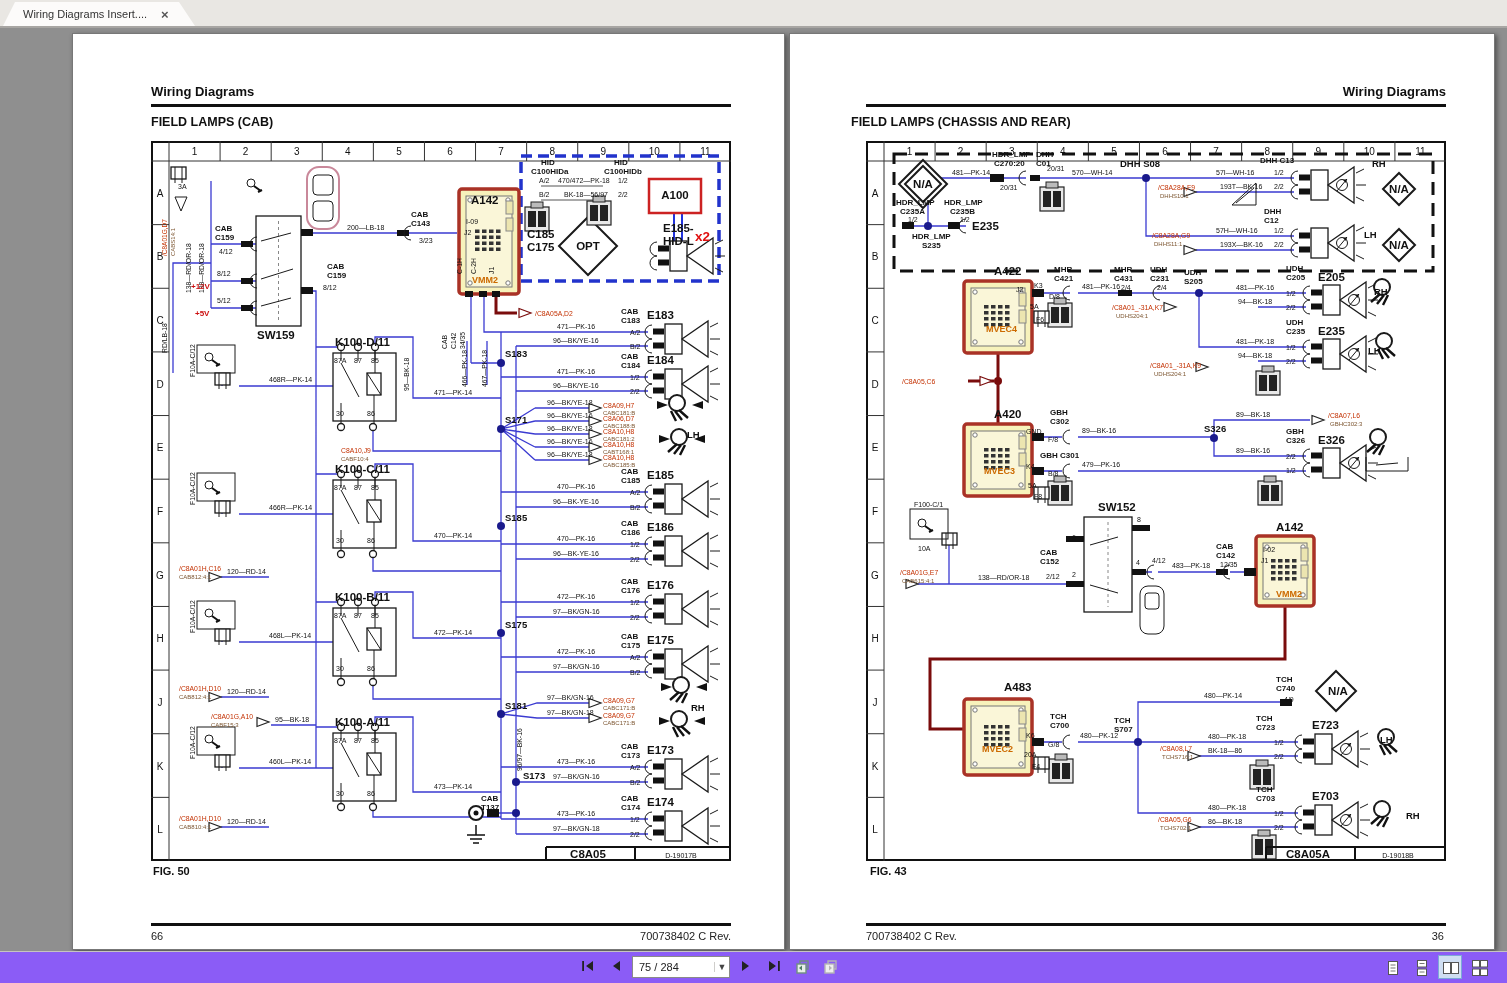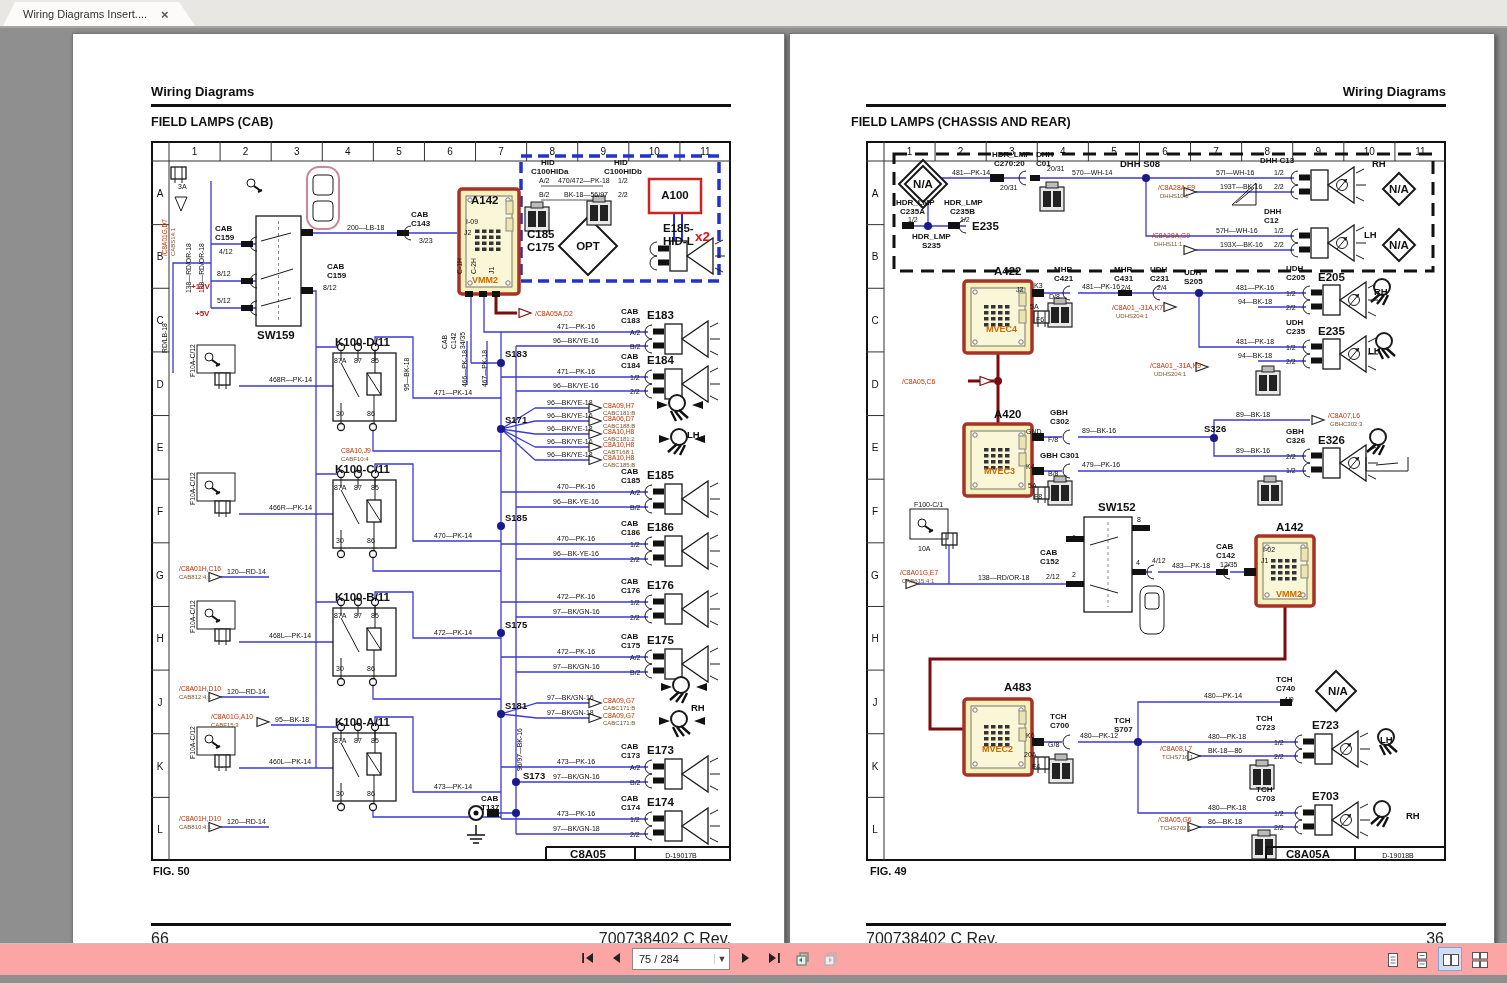--- a/index.html
+++ b/index.html
@@ -16,24 +16,24 @@
   .page-right .hdr{left:auto;right:48px}
   .rule{position:absolute;top:70px;left:78px;width:580px;height:3px;background:#101010}
   .page-right .rule{left:76px}
   .section{position:absolute;top:81px;left:78px;font-size:12.5px;font-weight:bold;color:#101010}
   .page-right .section{left:61px}
   svg.diagram{position:absolute;top:107px;left:78px}
   .page-right svg.diagram{left:76px}
   .fig{position:absolute;top:831px;left:80px;font-weight:bold;font-size:11px;color:#101010}
   .footrule{position:absolute;top:889px;left:78px;width:580px;height:3px;background:#101010}
   .page-right .footrule{left:76px}
-  .pnum,.rev{position:absolute;top:896px;font-size:16px;color:#222}
+  .pnum,.rev{position:absolute;top:896px;font-size:11px;color:#222}
   .page-left .pnum{left:78px}.page-left .rev{right:53px}
   .page-right .rev{left:76px}.page-right .pnum{right:50px}
-  .toolbar{position:absolute;bottom:8px;left:0;right:0;height:31px;background:#fca5a5;border-top:1px solid #c6c4c1}
+  .toolbar{position:absolute;bottom:0;left:0;right:0;height:31px;background:#8b5cf6;border-top:1px solid #c6c4c1}
   .navgroup{position:absolute;left:576px;top:3px;display:flex;align-items:center;gap:4px}
   .tbtn{width:24px;height:24px;border:none;background:transparent;padding:3px;cursor:pointer}
   .pagebox{width:96px;height:20px;background:#fff;border:1px solid #8a8a8a;display:flex;align-items:center;font-size:11px;color:#222}
   .pagebox span.ptxt{flex:1;padding-left:6px}
   .pagebox .caret{width:14px;color:#444;font-size:9px;border-left:1px solid #cfcecb;text-align:center;cursor:pointer}
   .layoutgroup{position:absolute;right:16px;top:3px;display:flex;align-items:center;gap:5px}
   .lbtn{width:24px;height:24px;border:1px solid transparent;background:transparent;padding:3px;cursor:pointer}
   .lbtn.active{background:#cfdef2;border-color:#7da7d9}
   
   svg text{font-family:"Liberation Sans",sans-serif;fill:#111;font-size:7.5px}
@@ -989,21 +989,21 @@
         <text x="408" y="675" class="s">1/2</text>
         <text x="342" y="669" class="s">480—PK-18</text>
         <text x="408" y="689" class="s">2/2</text>
         <text x="342" y="683" class="s">86—BK-18</text>
         <text x="292" y="681" class="r">/C8A05,G6</text>
         <text x="294" y="689" class="rs">TCHS702:1</text>
         <text x="540" y="678" class="B s10">RH</text>
         <text x="442" y="717" class="B c">C8A05A</text>
         <text x="532" y="717" class="s c">D-19018B</text>
       </svg>
-    <div class="fig">FIG. 49</div>
+    <div class="fig">FIG. 43</div>
     <div class="footrule"></div>
     <div class="rev">700738402 C Rev.</div>
     <div class="pnum">36</div>
   </div>
 </div>
 
 <div class="toolbar">
   <div class="navgroup">
     <button class="tbtn">
       <svg width="16" height="16" viewBox="0 0 16 16">

